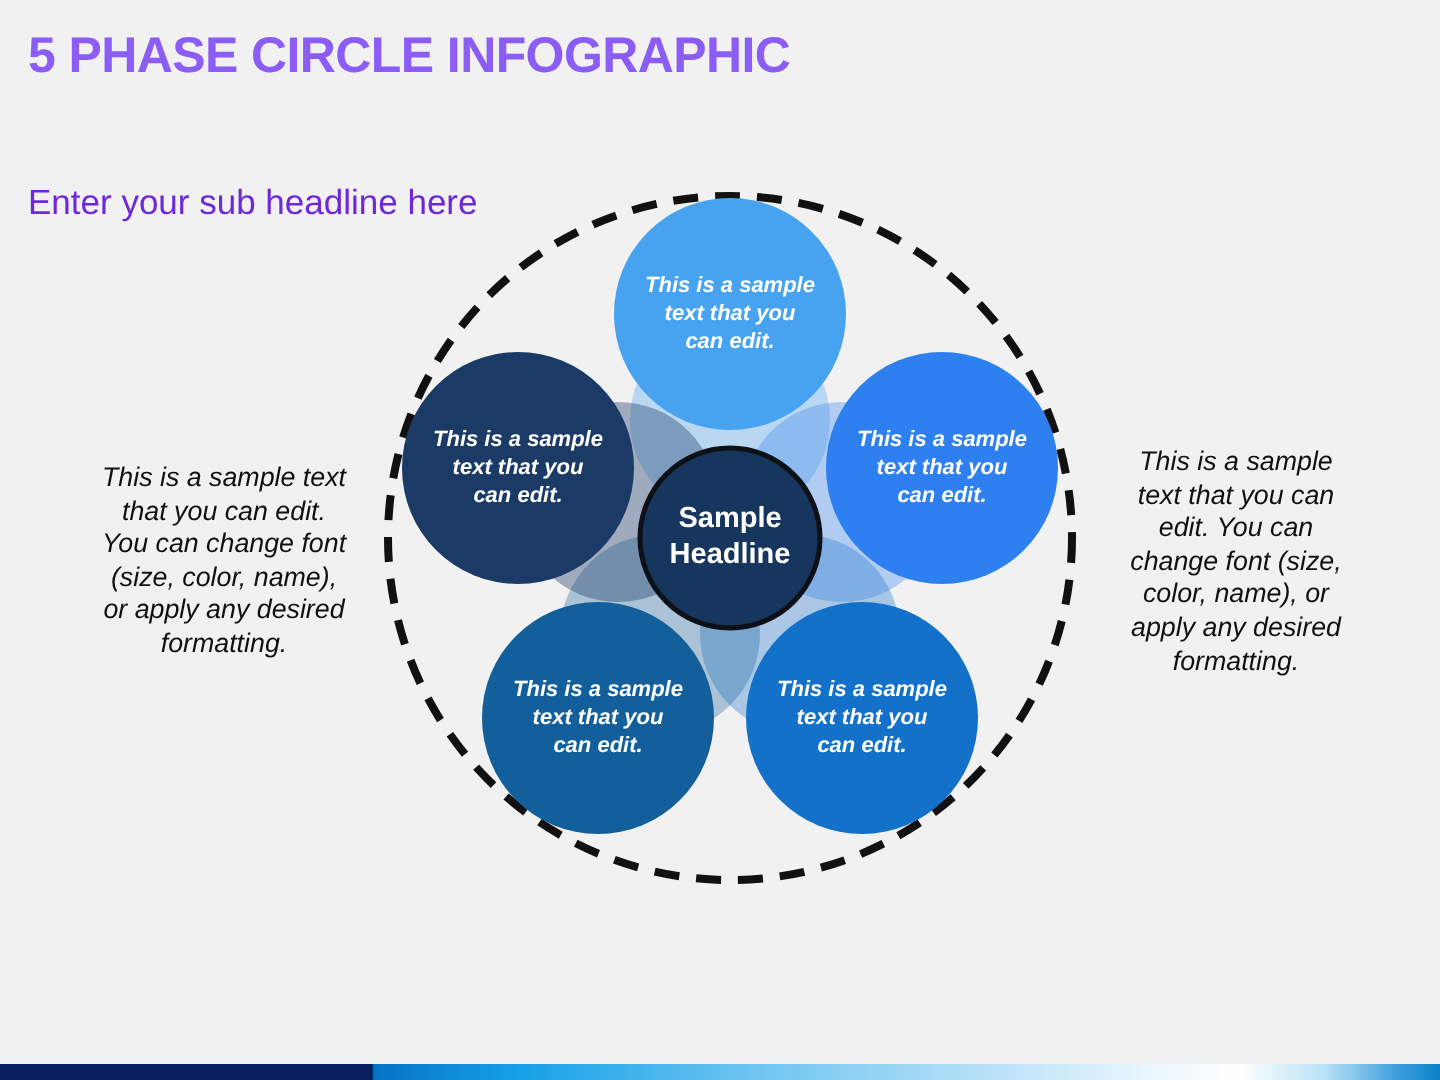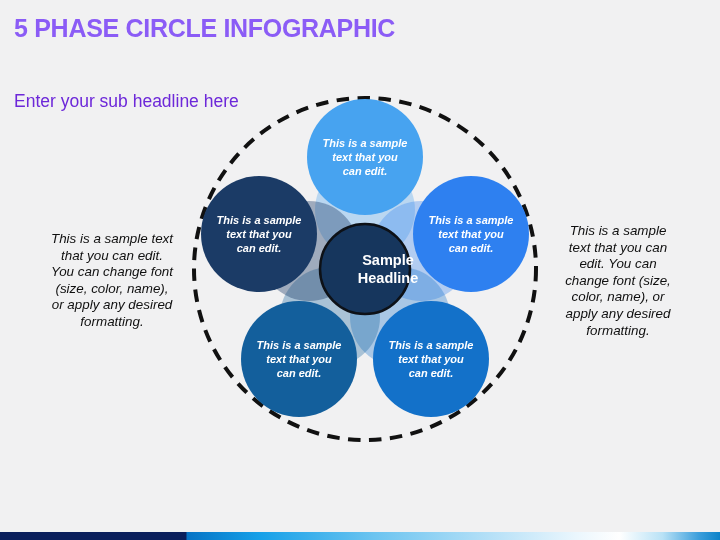--- a/index.html
+++ b/index.html
@@ -88,21 +88,21 @@
   <div class="label petal-label" style="left:431px; top:359px;">This is a sample
 text that you
 can edit.</div>
   <div class="label petal-label" style="left:299px; top:359px;">This is a sample
 text that you
 can edit.</div>
   <div class="label petal-label" style="left:259px; top:234px;">This is a sample
 text that you
 can edit.</div>
 
-  <div class="label center-label" style="left:365px; top:269px;margin-left:23px;">Sample
+  <div class="label center-label" style="left:365px; top:269px;">Sample
 Headline</div>
 
   <div class="side-note left">This is a sample text
 that you can edit.
 You can change font
 (size, color, name),
 or apply any desired
 formatting.</div>
   <div class="side-note right">This is a sample
 text that you can

